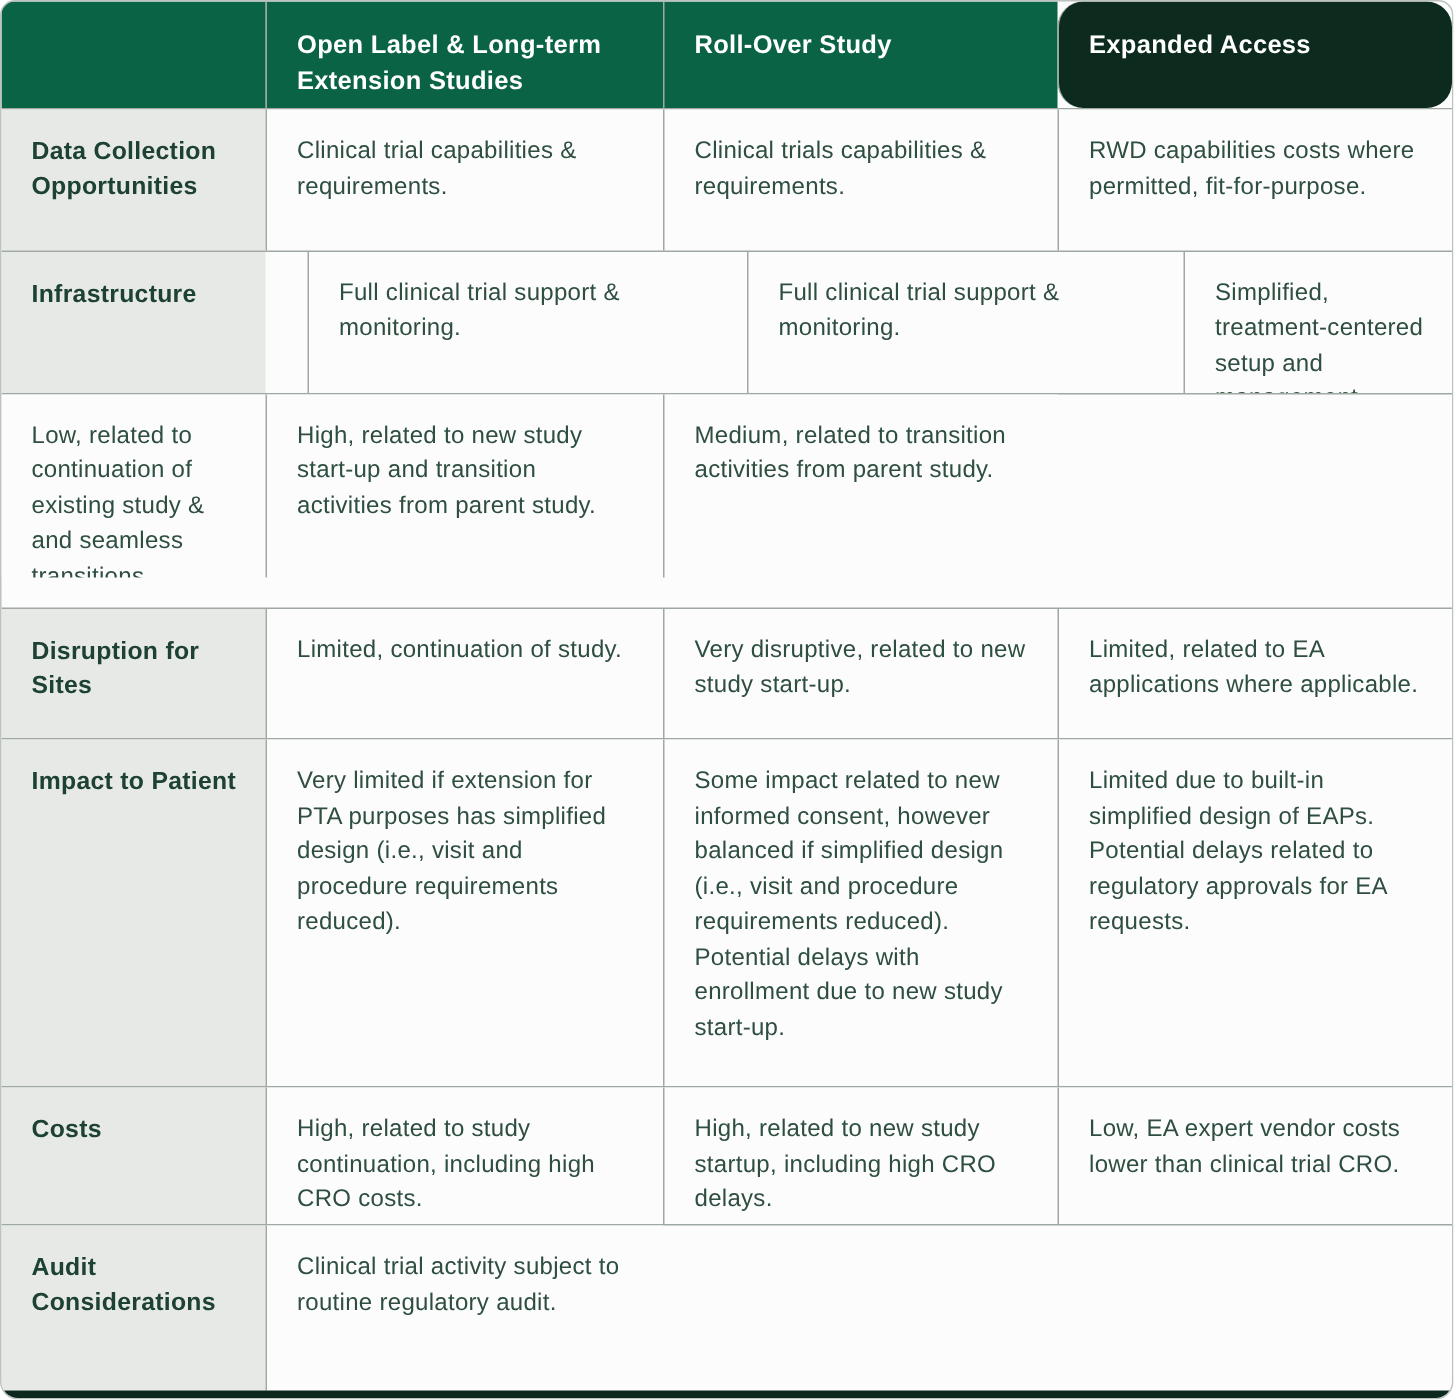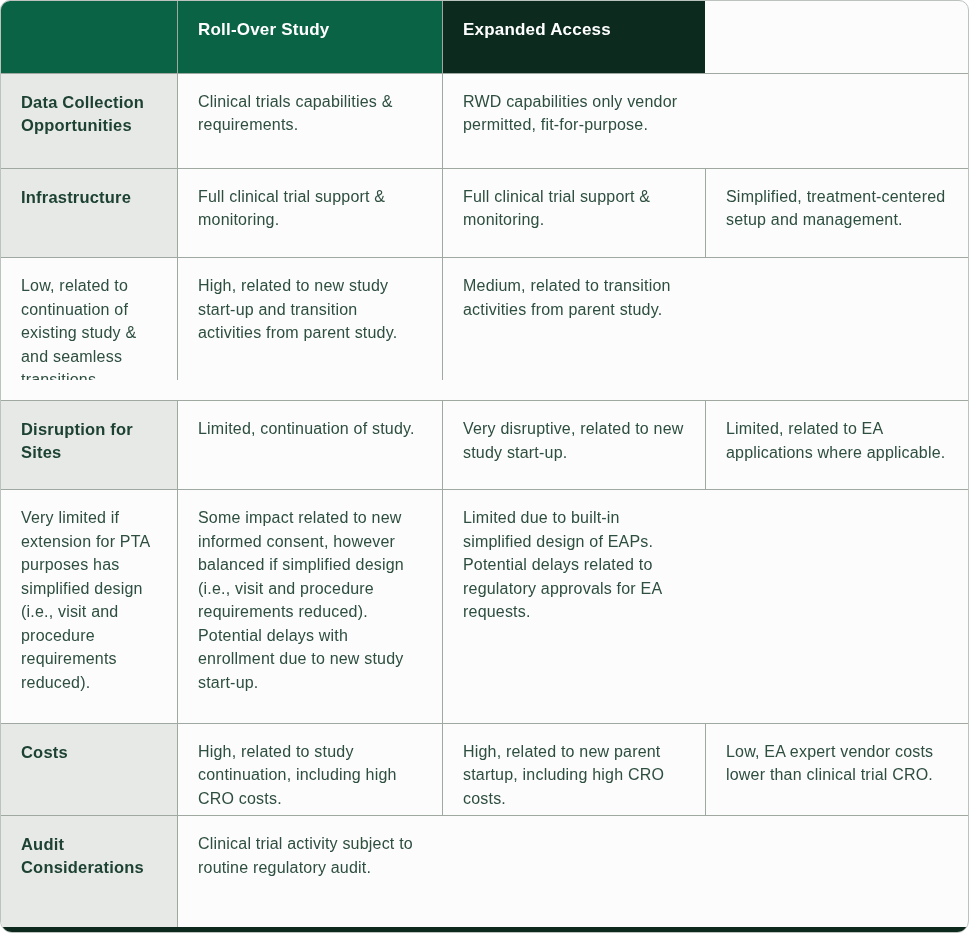--- a/index.html
+++ b/index.html
@@ -24,21 +24,21 @@
     background:var(--body-bg);
     display:flex;flex-direction:column;
   }
   .row{
     display:grid;
     grid-template-columns:176px 265px 263px 1fr;
     border-top:1.5px solid var(--border-color);
   }
   .row.header{border-top:none;height:76px;}
   .r1{height:101px;}
-  .r2{height:95px;}
+  .r2{height:95px;gap:28px;}
   .r3{height:123px;}
   .r4{height:94px;margin-top:20px;}
   .r5{height:248px;}
   .r6{height:98px;}
   .r7{height:119px;}
   .cell{
     border-left:1.5px solid var(--border-color);
     padding:16px 18px 0 20px;
     font-size:16px;
     line-height:23.5px;
@@ -49,21 +49,21 @@
   }
   .cell:first-child{border-left:none;}
   .hcell{
     background:var(--header-green);
     color:var(--header-text);
     font-weight:bold;
     font-size:17px;
     line-height:24px;
     padding-top:17px;
   }
-  .hcell.dark{background:var(--header-dark);}
+  .hcell.dark{background:var(--header-dark);border-radius:17px;}
   .labelcell{
     background:var(--label-col-bg);
     color:var(--label-text);
     font-weight:bold;
     font-size:16.5px;
     line-height:23px;
     padding-top:17px;
     padding-right:14px;
   }
   .bottom-bar{
@@ -73,28 +73,30 @@
     border-radius:0 0 10px 10px;
   }
 </style>
 </head>
 <body>
 
 <div class="tbl">
 
   <div class="row header">
     <div class="cell hcell"></div>
+    <div class="cell hcell">Open Label &amp; Long-term Extension Studies</div>
     <div class="cell hcell">Roll-Over Study</div>
     <div class="cell hcell dark">Expanded Access</div>
   </div>
 
   <div class="row r1">
     <div class="cell labelcell">Data Collection Opportunities</div>
+    <div class="cell">Clinical trial capabilities &amp; requirements.</div>
     <div class="cell">Clinical trials capabilities &amp; requirements.</div>
-    <div class="cell">RWD capabilities only vendor permitted, fit-for-purpose.</div>
+    <div class="cell">RWD capabilities costs where permitted, fit-for-purpose.</div>
   </div>
 
   <div class="row r2">
     <div class="cell labelcell">Infrastructure</div>
     <div class="cell">Full clinical trial support &amp; monitoring.</div>
     <div class="cell">Full clinical trial support &amp; monitoring.</div>
     <div class="cell">Simplified, treatment-centered setup and management.</div>
   </div>
 
   <div class="row r3">
@@ -104,29 +106,30 @@
   </div>
 
   <div class="row r4">
     <div class="cell labelcell">Disruption for Sites</div>
     <div class="cell">Limited, continuation of study.</div>
     <div class="cell">Very disruptive, related to new study start-up.</div>
     <div class="cell">Limited, related to EA applications where applicable.</div>
   </div>
 
   <div class="row r5">
+    <div class="cell labelcell">Impact to Patient</div>
     <div class="cell">Very limited if extension for PTA purposes has simplified design (i.e., visit and procedure requirements reduced).</div>
     <div class="cell">Some impact related to new informed consent, however balanced if simplified design (i.e., visit and procedure requirements reduced). Potential delays with enrollment due to new study start-up.</div>
     <div class="cell">Limited due to built-in simplified design of EAPs. Potential delays related to regulatory approvals for EA requests.</div>
   </div>
 
   <div class="row r6">
     <div class="cell labelcell">Costs</div>
     <div class="cell">High, related to study continuation, including high CRO costs.</div>
-    <div class="cell">High, related to new parent startup, including high CRO costs.</div>
+    <div class="cell">High, related to new study startup, including high CRO delays.</div>
     <div class="cell">Low, EA expert vendor costs lower than clinical trial CRO.</div>
   </div>
 
   <div class="row r7">
     <div class="cell labelcell">Audit Considerations</div>
     <div class="cell">Clinical trial activity subject to routine regulatory audit.</div>
   </div>
 
   <div class="bottom-bar"></div>
 

